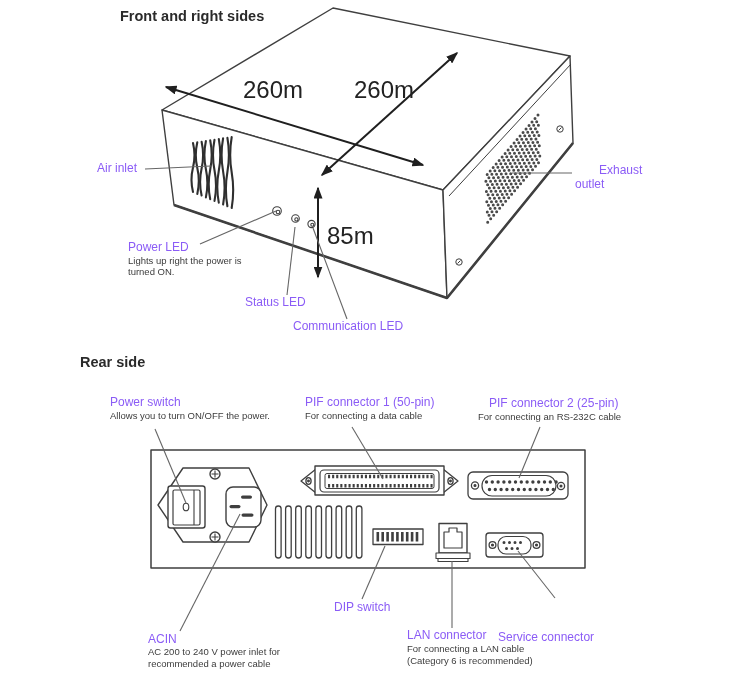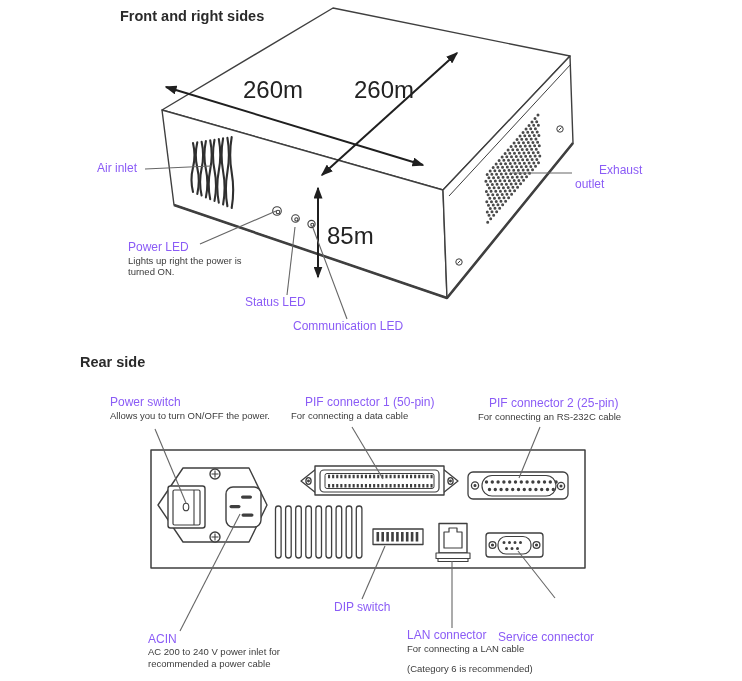--- a/index.html
+++ b/index.html
@@ -210,29 +210,29 @@
 
   <div class="lbl t12" style="left:575px;top:164px;margin-left:24px;">Exhaust</div>
   <div class="lbl t12" style="left:575px;top:178px;">outlet</div>
 
   <div class="lbl ttl" style="left:80px;top:354px;">Rear side</div>
 
   <div class="lbl t12" style="left:110px;top:396px;">Power switch</div>
   <div class="lbl t95" style="left:110px;top:411px;">Allows you to turn ON/OFF the power.</div>
 
   <div class="lbl t12" style="left:305px;top:396px;">PIF connector 1 (50-pin)</div>
-  <div class="lbl t95" style="left:291px;top:411px;text-align:right;">For connecting a data cable</div>
+  <div class="lbl t95" style="left:305px;top:411px;text-align:right;">For connecting a data cable</div>
 
   <div class="lbl t12" style="left:454px;top:397px;margin-left:35px;">PIF connector 2 (25-pin)</div>
   <div class="lbl t95" style="left:478px;top:412px;">For connecting an RS-232C cable</div>
 
   <div class="lbl t12" style="left:148px;top:633px;">ACIN</div>
   <div class="lbl t95" style="left:148px;top:647px;">AC 200 to 240 V power inlet for</div>
   <div class="lbl t95" style="left:148px;top:659px;">recommended a power cable</div>
 
   <div class="lbl t12" style="left:334px;top:601px;">DIP switch</div>
 
   <div class="lbl t12" style="left:407px;top:629px;">LAN connector</div>
   <div class="lbl t95" style="left:407px;top:644px;">For connecting a LAN cable</div>
-  <div class="lbl t95" style="left:407px;top:656px;margin-top:8px;">(Category 6 is recommended)</div>
+  <div class="lbl t95" style="left:407px;top:656px;">(Category 6 is recommended)</div>
 
   <div class="lbl t12" style="left:498px;top:599px;margin-top:32px;">Service connector</div>
 </div>
 
 </body></html>

